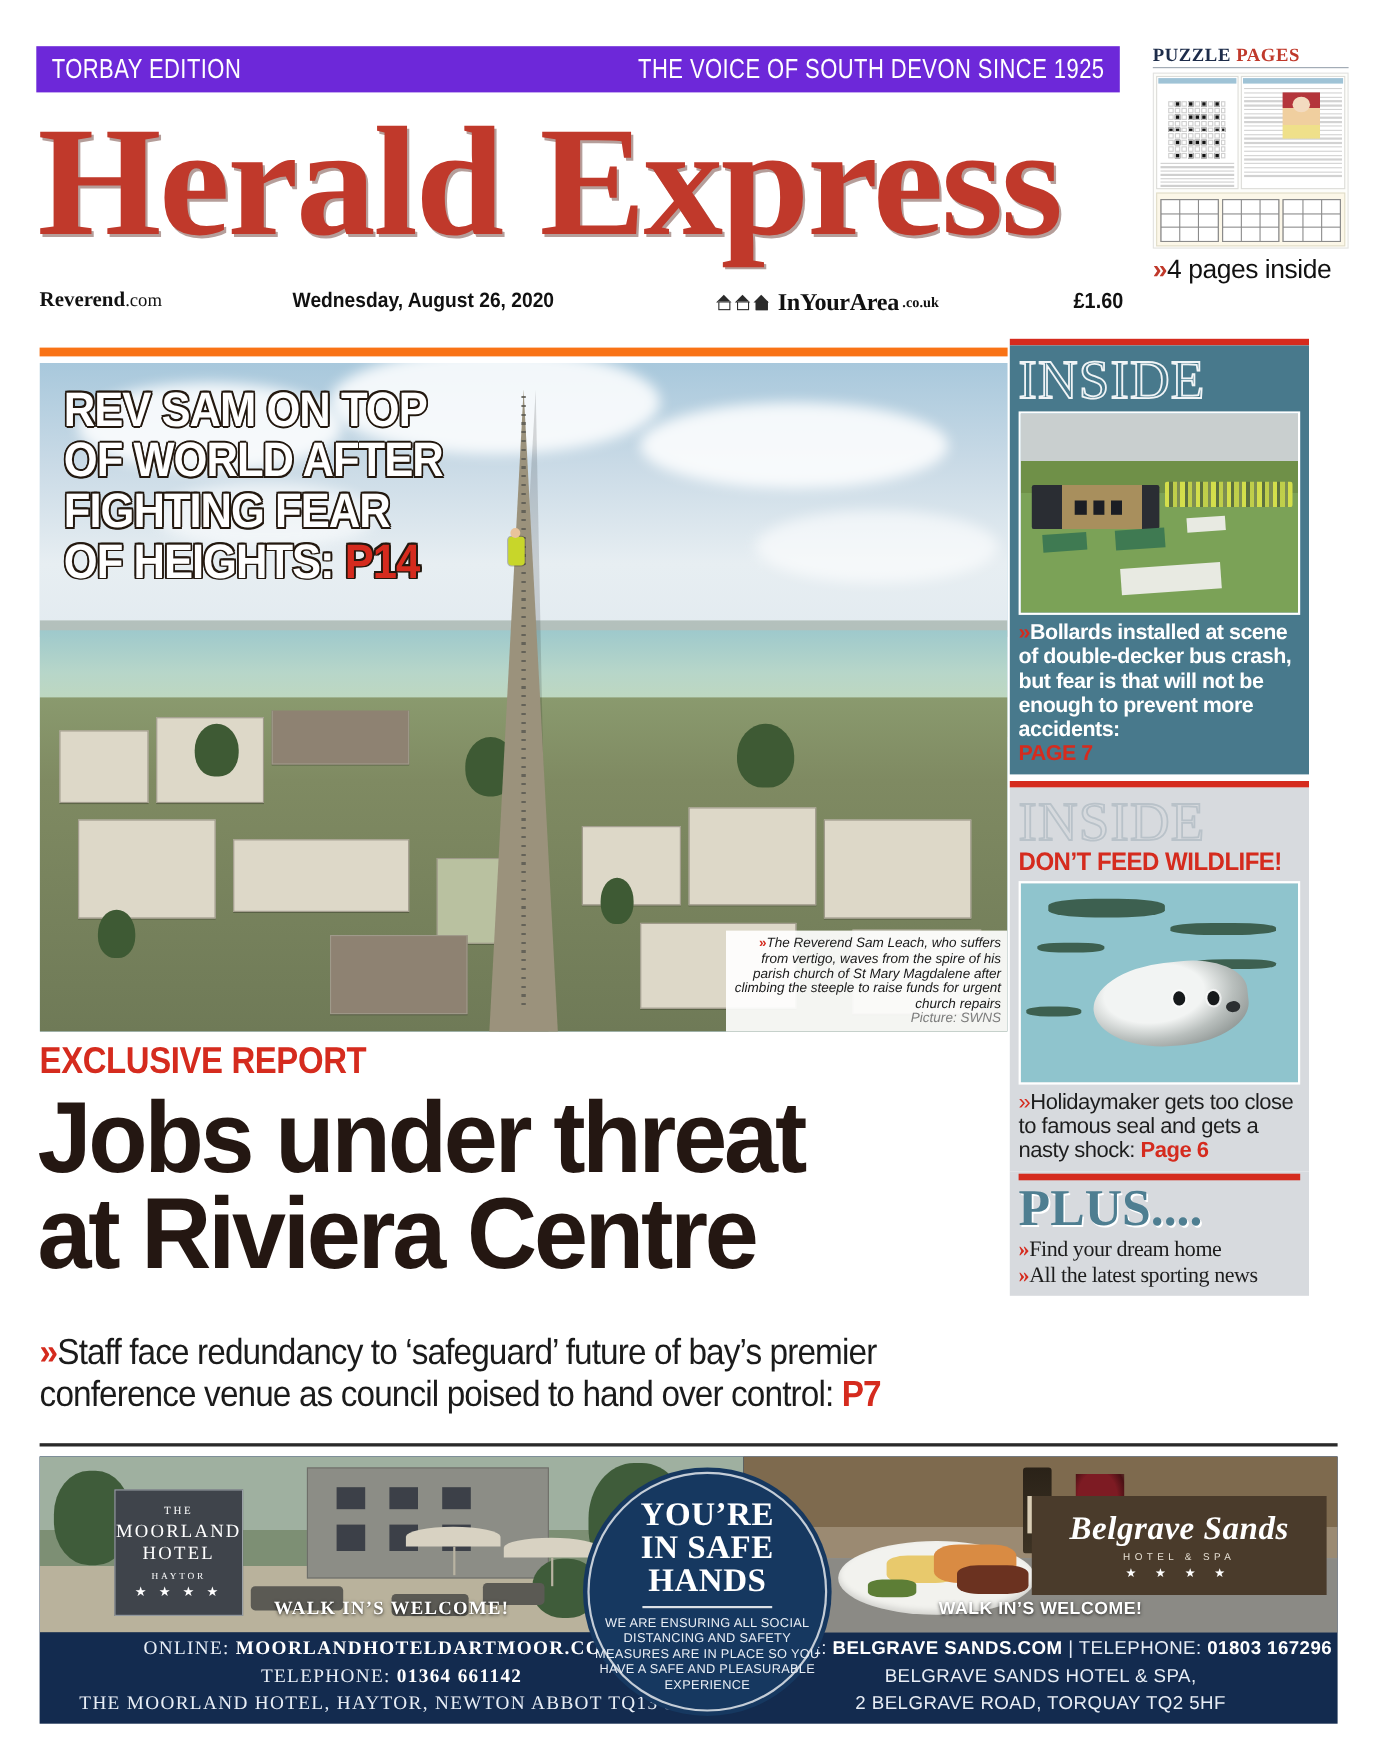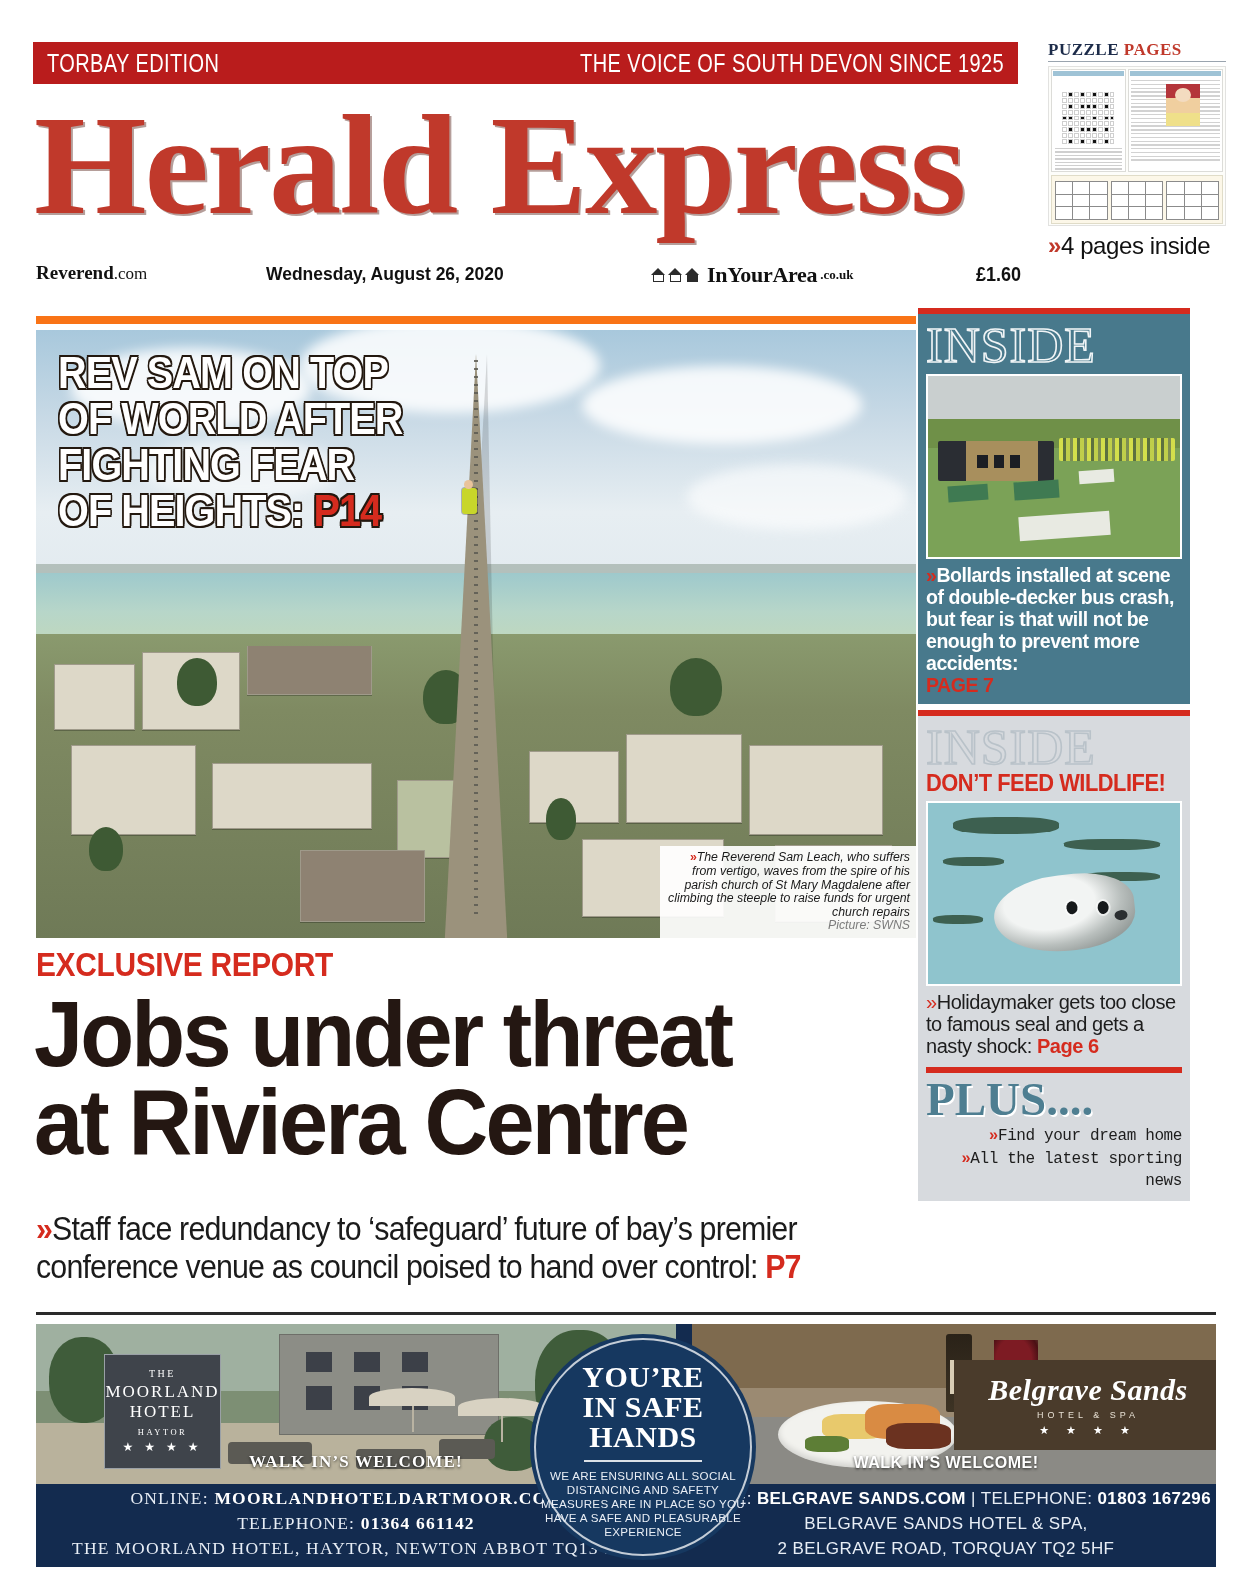--- a/index.html
+++ b/index.html
@@ -8,21 +8,21 @@
     font-family:"Liberation Sans", sans-serif;
     color:#111;
     overflow:hidden;
     position:relative;
   }
   .page{position:relative;width:1250px;height:1590px;background:#fff;}
 
   
   .topbar{
     position:absolute;left:33px;top:42px;width:985px;height:42px;
-    background:#b91c1c;
+    background:#6d28d9;
     display:flex;align-items:center;justify-content:space-between;
     padding:0 14px;box-sizing:border-box;
   }
   .topbar span{
     color:#ffffff;font-size:25px;letter-spacing:.5px;
     font-family:"Liberation Sans", sans-serif;
     font-weight:400;
     transform:scaleX(.80);transform-origin:left center;white-space:nowrap;
   }
   .topbar .right{transform-origin:right center;}
@@ -254,22 +254,22 @@
   .sb-text .chev{color:#d52b1e;}
   .sb-text .pg{color:#d52b1e;}
   .sb-text.dark{color:#1d1d1d;font-weight:400;font-size:20px;line-height:22px;}
   .sb-text.dark .pg{font-weight:700;}
   .plus-title{
     font-family:"Liberation Serif", serif;font-weight:700;font-size:47px;
     color:#4e7e91;letter-spacing:0px;line-height:48px;
     text-shadow:1.5px 1.5px 0 #ffffff;white-space:nowrap;margin-top:2px;
   }
   .plus-lines{
-    text-align:right;font-family:Liberation Mono, monospace;
-    font-size:16px;line-height:22.5px;color:#1d1d1d;letter-spacing:-.4px;
+    font-family:Liberation Serif, serif;
+    font-size:20px;line-height:22.5px;color:#1d1d1d;letter-spacing:-.4px;
     margin-top:2px;
   }
   .plus-lines .chev{color:#d52b1e;font-weight:700;}
 
   
   .adstrip{
     position:absolute;left:36px;top:1312px;width:1180px;height:255px;
     border-top:3px solid #2a2a2a;box-sizing:border-box;
   }
   .adwrap{position:absolute;left:0;top:9px;width:1180px;height:243px;background:#132b4f;overflow:hidden;}
@@ -316,21 +316,21 @@
   }
   .safe-badge .big{
     font-family:"Liberation Serif", serif;font-weight:700;color:#fff;
     font-size:30px;line-height:30px;text-align:center;letter-spacing:.5px;
   }
   .safe-badge .hr{width:118px;height:1.5px;background:rgba(255,255,255,.85);margin:8px 0 7px;}
   .safe-badge .small{
     font-family:"Liberation Sans", sans-serif;color:#e9eef5;
     font-size:11.6px;line-height:14px;text-align:center;letter-spacing:.3px;
   }
-  .bs-photo{position:absolute;left:16px;top:0;width:100%;height:160px;overflow:hidden;
+  .bs-photo{position:absolute;left:0;top:0;width:100%;height:160px;overflow:hidden;
     background:linear-gradient(180deg,#7e6a4e 0 40%,#9b8a72 40% 58%,#8e8d88 58% 100%);}
   .bs-table{position:absolute;left:0;top:58%;width:100%;height:42%;background:#8b8a85;}
   .bs-plate{position:absolute;left:16%;top:48%;width:33%;height:42%;background:#f2f2ee;border-radius:50%;box-shadow:inset 0 -3px 6px rgba(0,0,0,.14);}
   .bs-food{position:absolute;border-radius:30%;}
   .bs-bottle{position:absolute;left:47%;top:6%;width:26px;height:78px;background:linear-gradient(#2a2218,#3d3324);border-radius:3px 3px 2px 2px;}
   .bs-bottle:after{content:"";position:absolute;left:4px;top:26px;width:18px;height:34px;background:#d9cdb5;}
   .bs-glass{position:absolute;left:56%;top:10%;width:44px;height:52px;background:radial-gradient(ellipse at 45% 40%,#7d1b23 0 52%,#4a1014 75%,rgba(0,0,0,.15));border-radius:0 0 50% 50%;}
   .bs-glass:after{content:"";position:absolute;left:20px;top:52px;width:3px;height:26px;background:rgba(230,230,230,.65);}
   .bs-logo{
     position:absolute;right:10px;top:36px;width:268px;height:90px;background:#4a3b2b;

